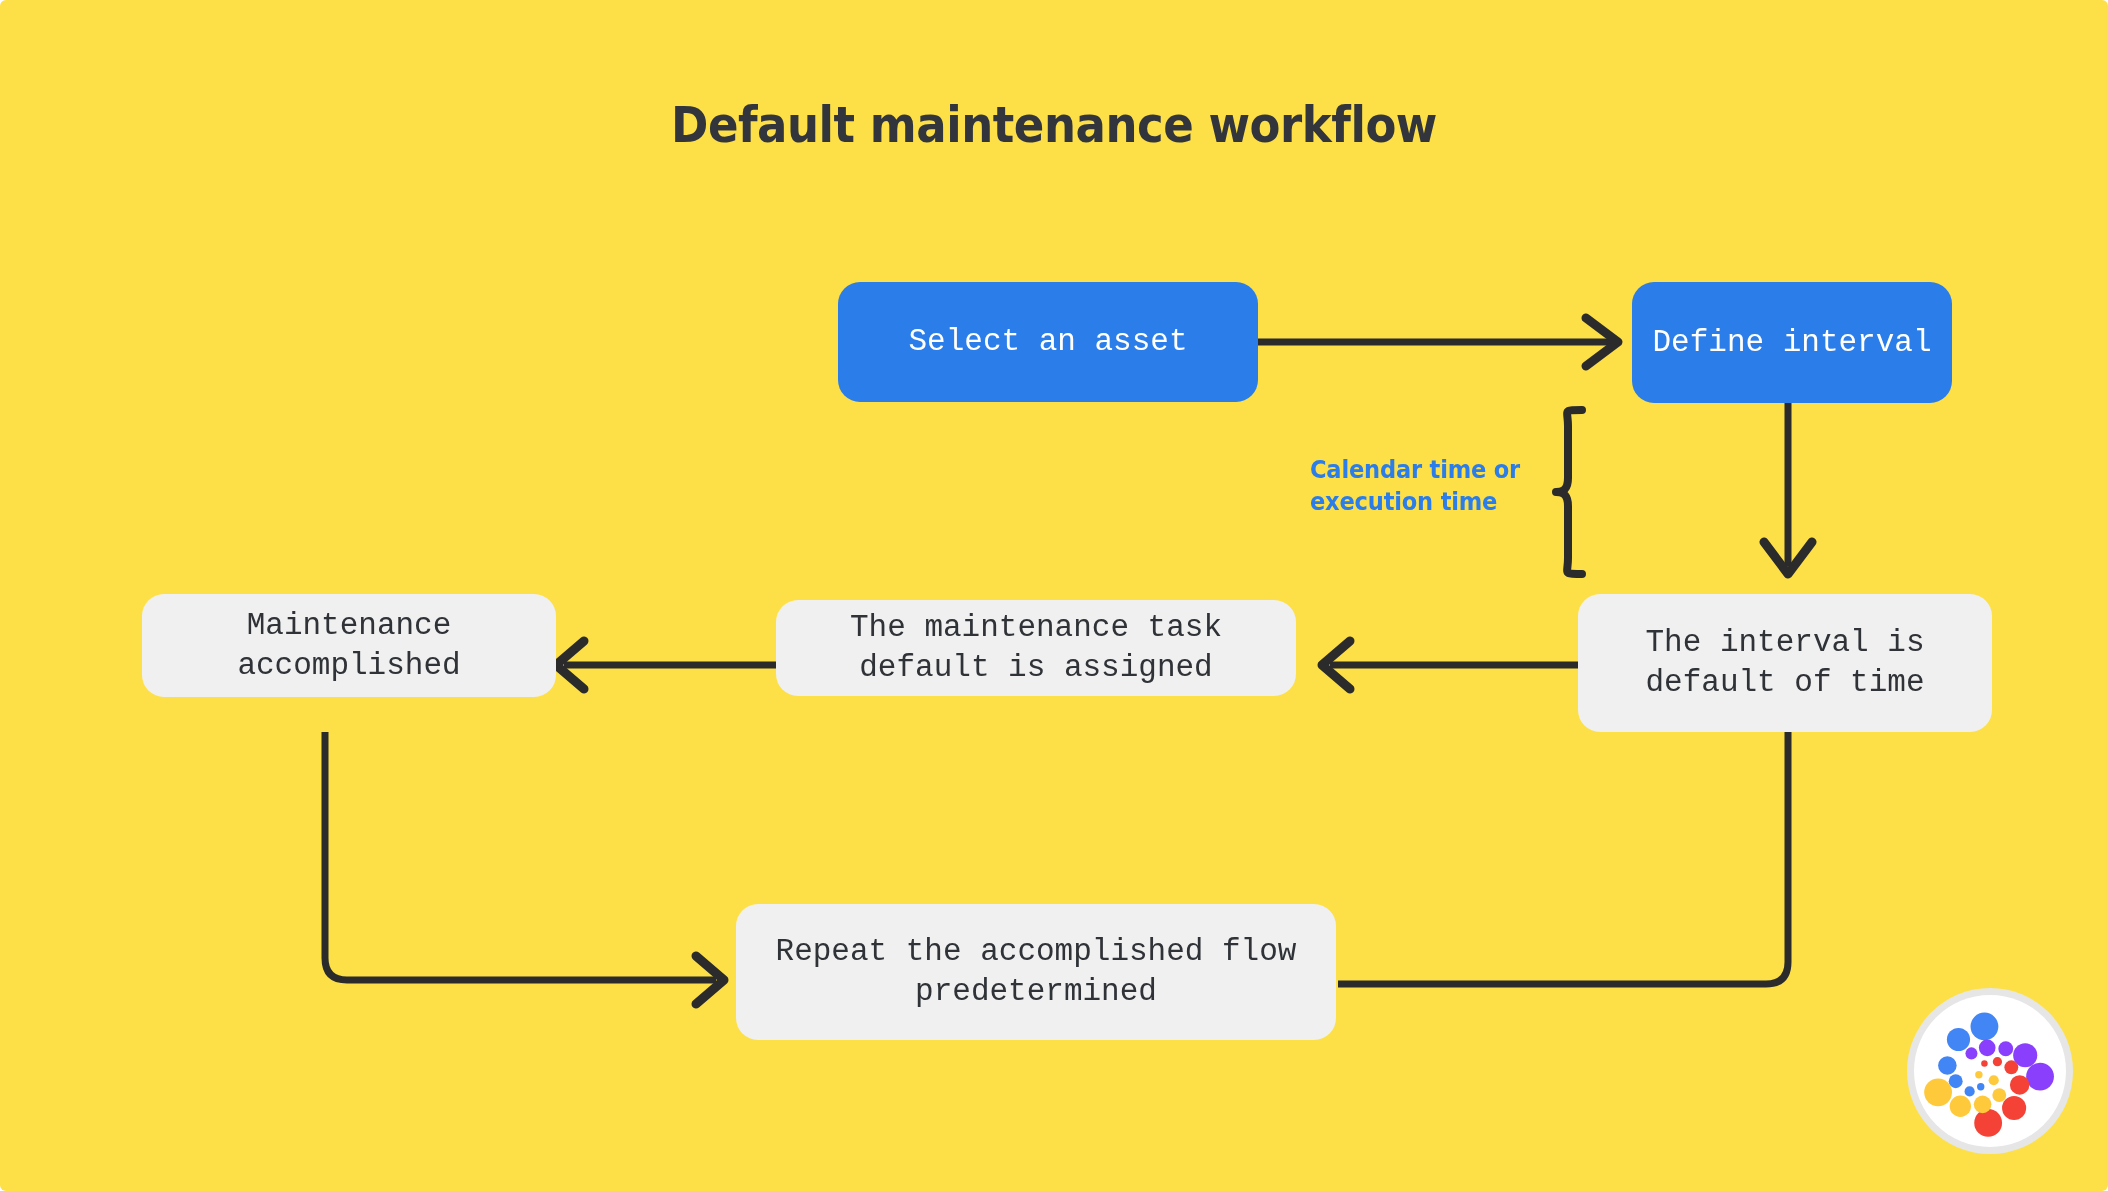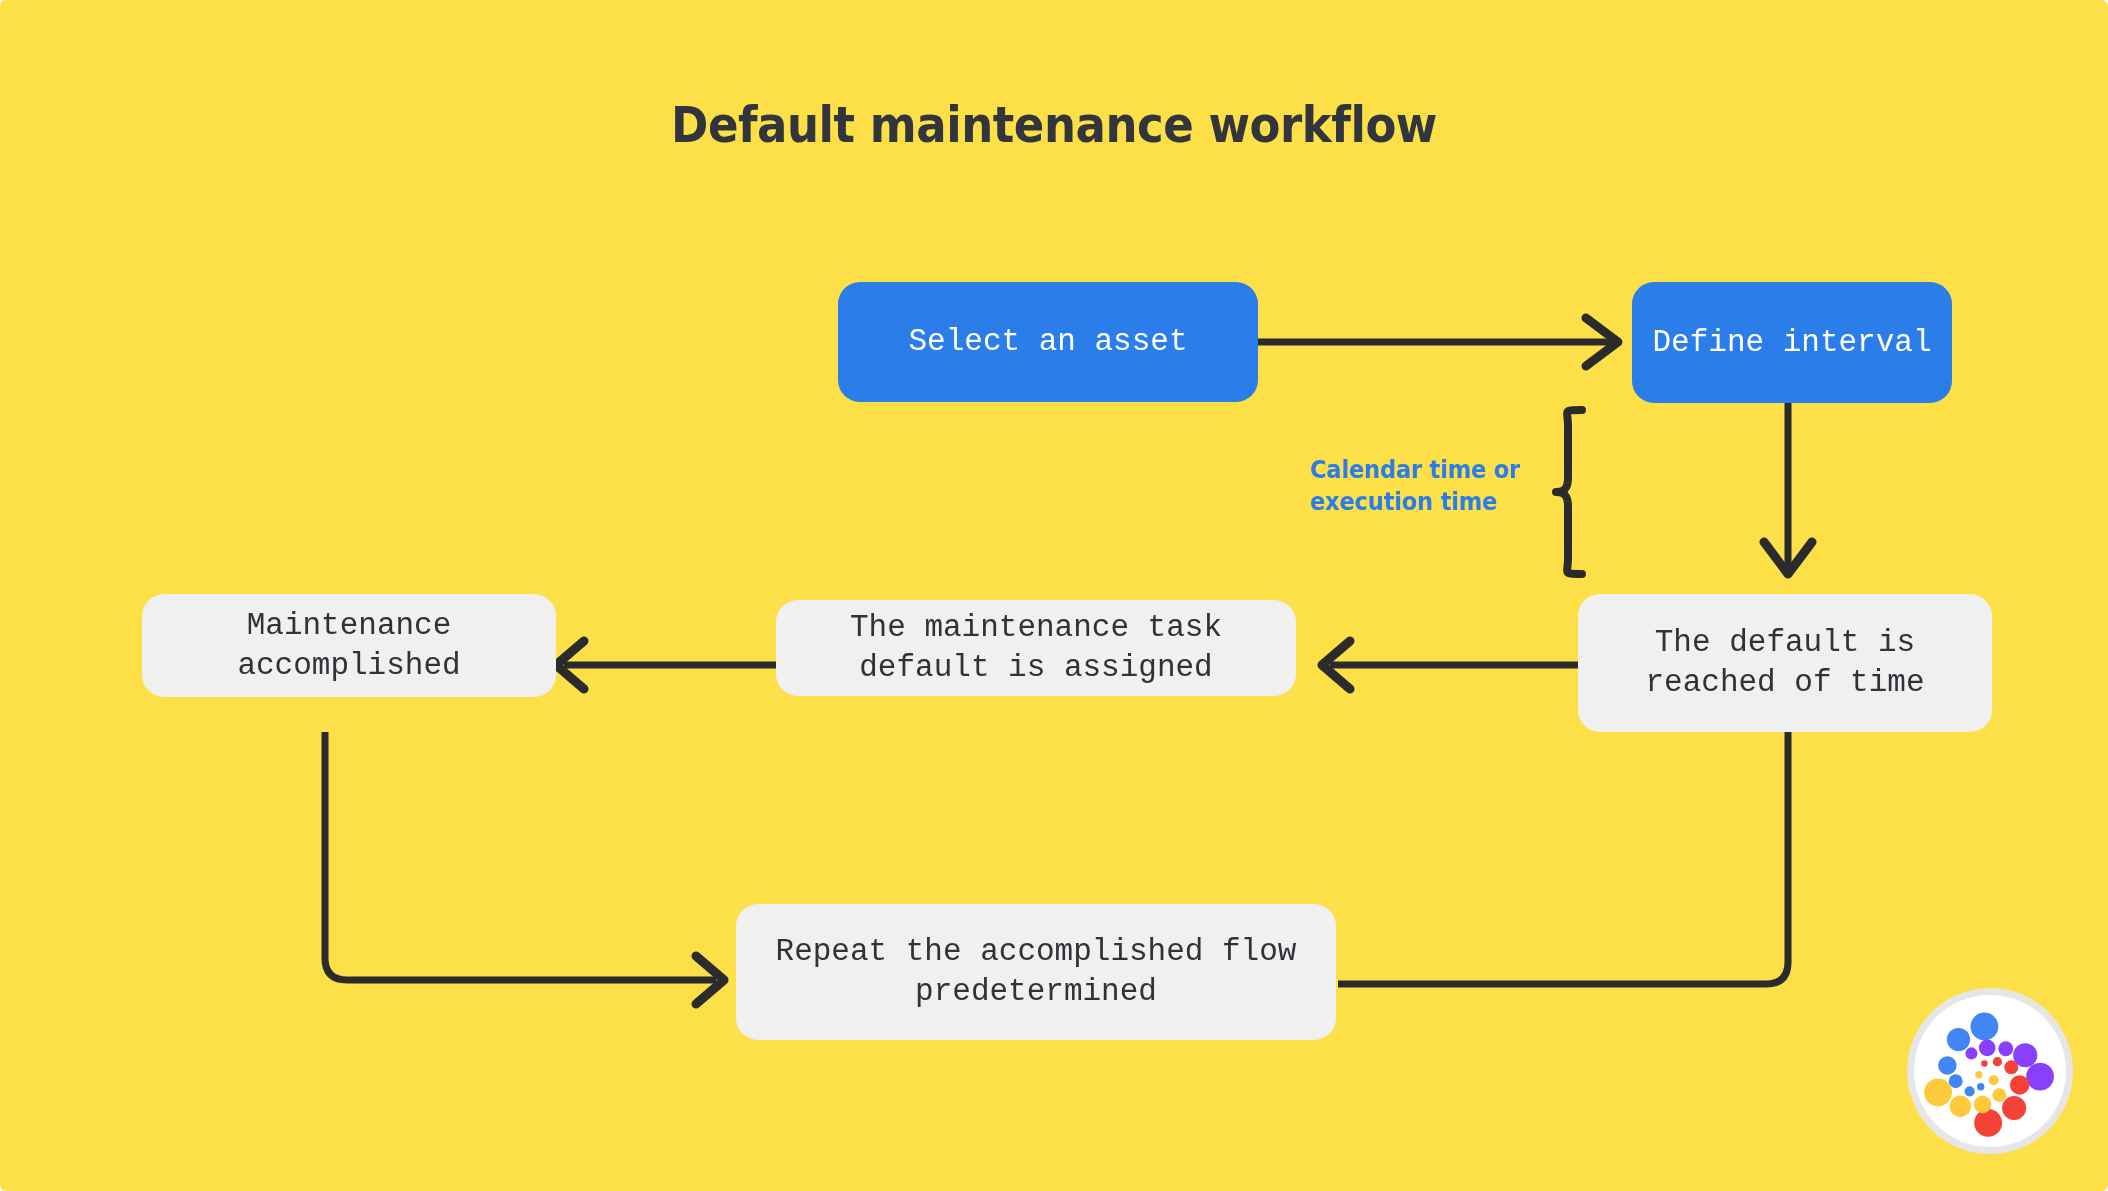--- a/index.html
+++ b/index.html
@@ -160,21 +160,21 @@
 
   <div class="node blue" id="node-select-asset">
     <span class="label">Select an asset</span>
   </div>
 
   <div class="node blue" id="node-define-interval">
     <span class="label">Define interval</span>
   </div>
 
   <div class="node grey" id="node-interval-reached">
-    <span class="label">The default is reached of time</span>
+    <span class="label">The interval is default of time</span>
   </div>
 
   <div class="node grey" id="node-task-assigned">
     <span class="label">The maintenance task default is assigned</span>
   </div>
 
   <div class="node grey" id="node-maintenance-acc">
     <span class="label">Maintenance accomplished</span>
   </div>
 

